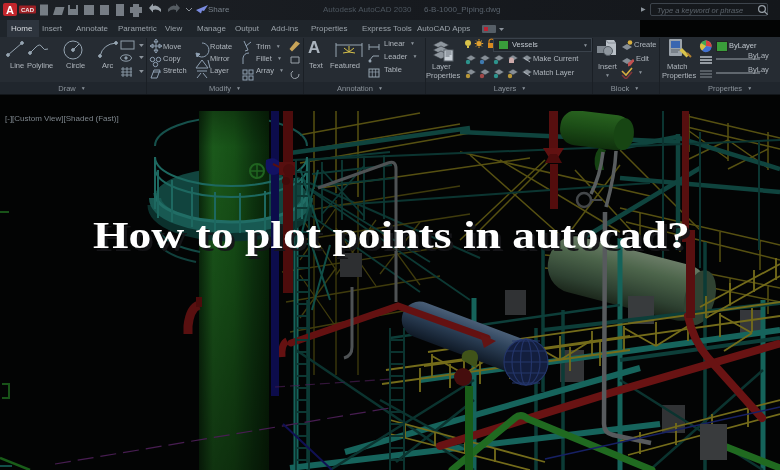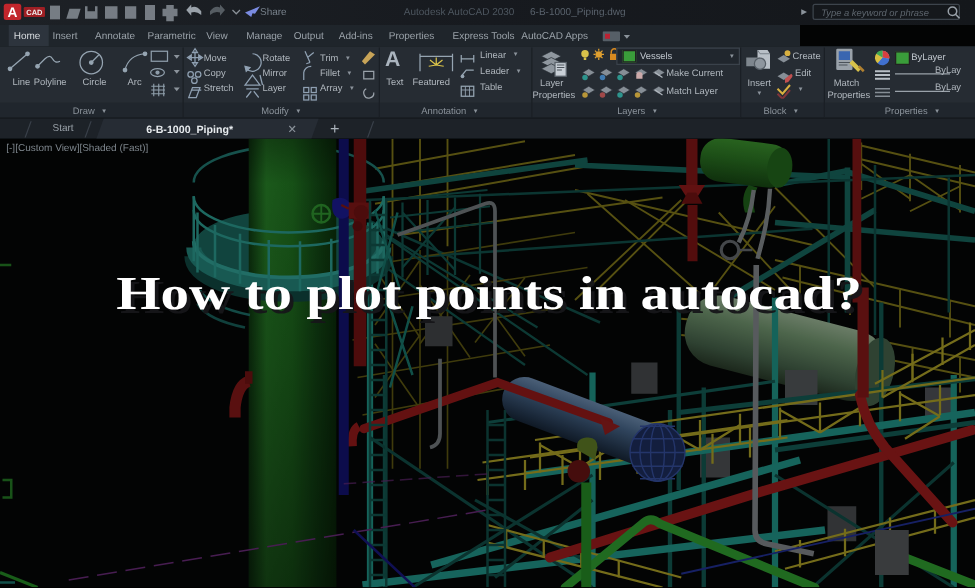--- a/index.html
+++ b/index.html
@@ -273,30 +273,20 @@
     <span class="ilab" style="left:729px;top:4px;color:#c0c7ce">ByLayer</span>
     <svg class="abs" style="left:716px;top:18px" width="64" height="24" viewBox="0 0 64 24">
       <path d="M0 4 h44" stroke="#9aa2aa" stroke-width="1"></path>
       <path d="M0 18 h44" stroke="#9aa2aa" stroke-width="1"></path>
     </svg>
     <span class="ilab" style="left:748px;top:14px">ByLay</span>
     <span class="ilab" style="left:748px;top:28px">ByLay</span>
     <div class="plabel" style="left:690px;width:80px">Properties <span class="caret">▼</span></div>
   </div>
 
-  <div id="doctabs">
-    <div class="slant" style="left:22px"></div>
-    <span class="abs" style="left:42px;top:3px;font-size:8px;color:#99a1a8">Start</span>
-    <div class="slant" style="left:70px"></div>
-    <div class="abs" style="left:80px;top:0;width:172px;height:16px;background:#262c34;transform:skewX(-20deg)"></div>
-    <span class="abs" style="left:117px;top:3px;font-size:8.5px;font-weight:bold;color:#e8ecef">6-B-1000_Piping*</span>
-    <span class="abs" style="left:230px;top:3px;font-size:9px;color:#8b939b">✕</span>
-    <span class="abs" style="left:264px;top:0px;font-size:13px;color:#aab2ba">+</span>
-    <div class="slant" style="left:296px"></div>
-  </div>
 
   <div id="viewport">
     <svg class="abs" width="780" height="359" viewBox="0 111 780 359" fill="none" style="left:0;top:0;filter:brightness(0.66) saturate(0.92)">
       <defs>
         <linearGradient id="col" x1="0" y1="0" x2="1" y2="0">
           <stop offset="0" stop-color="#0d4210"></stop>
             <stop offset="0.2" stop-color="#259025"></stop>
             <stop offset="0.5" stop-color="#1e821e"></stop>
             <stop offset="0.78" stop-color="#115514"></stop>
             <stop offset="1" stop-color="#0a380a"></stop>

